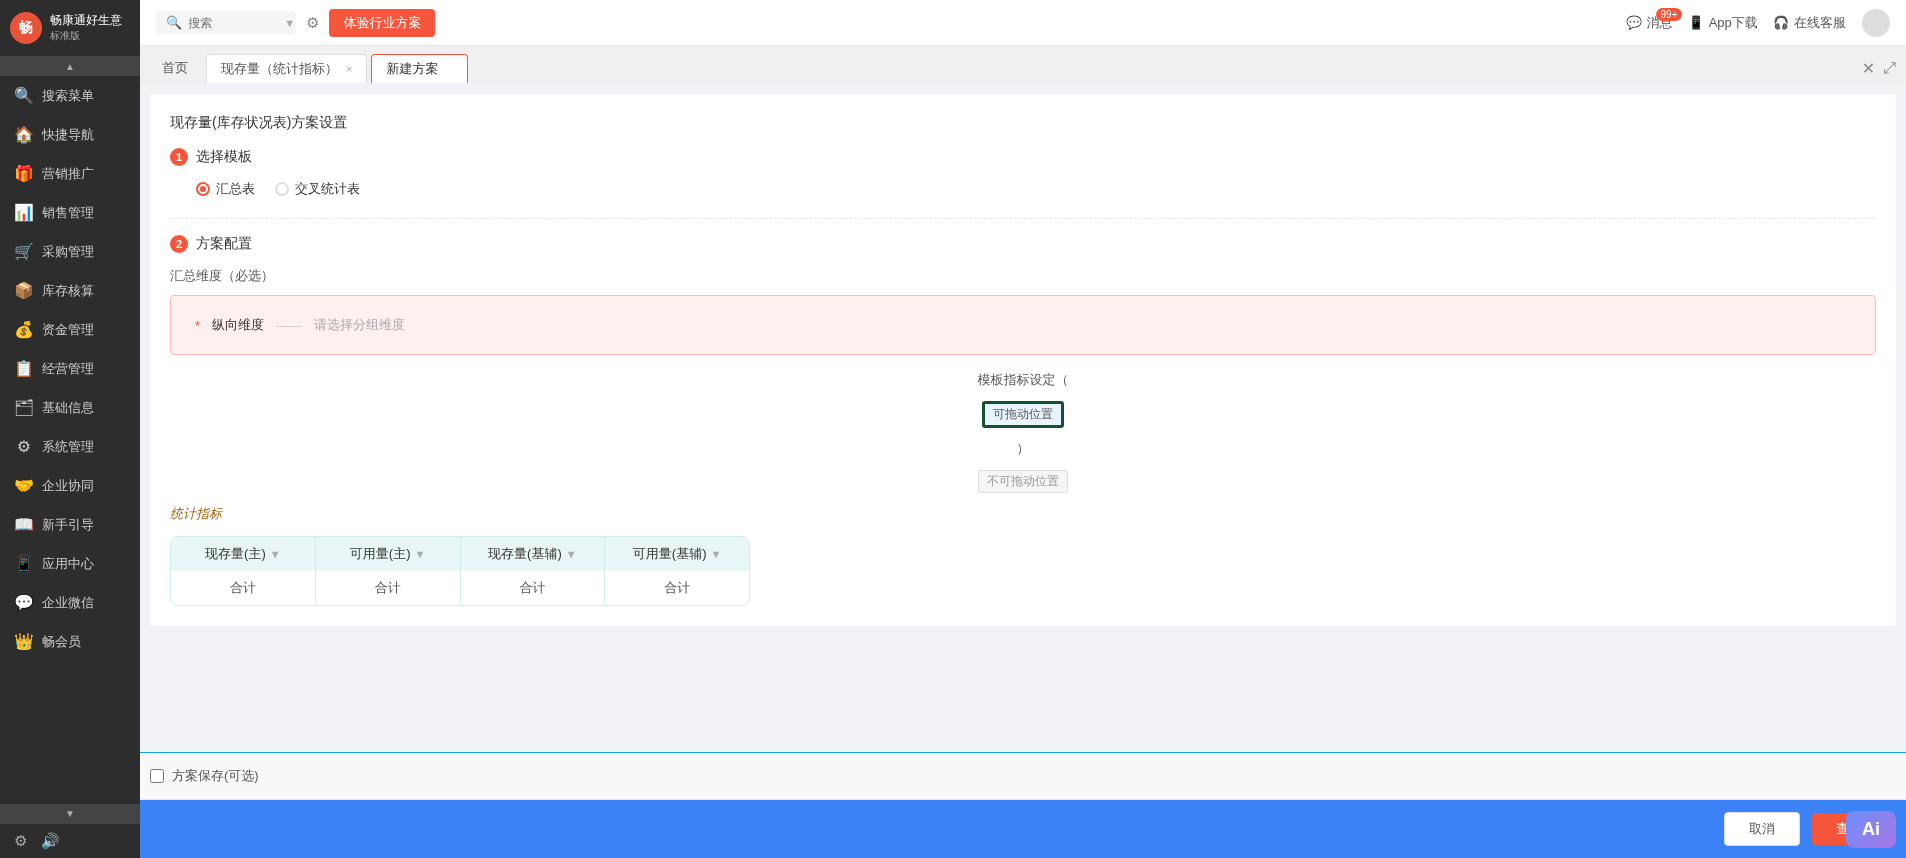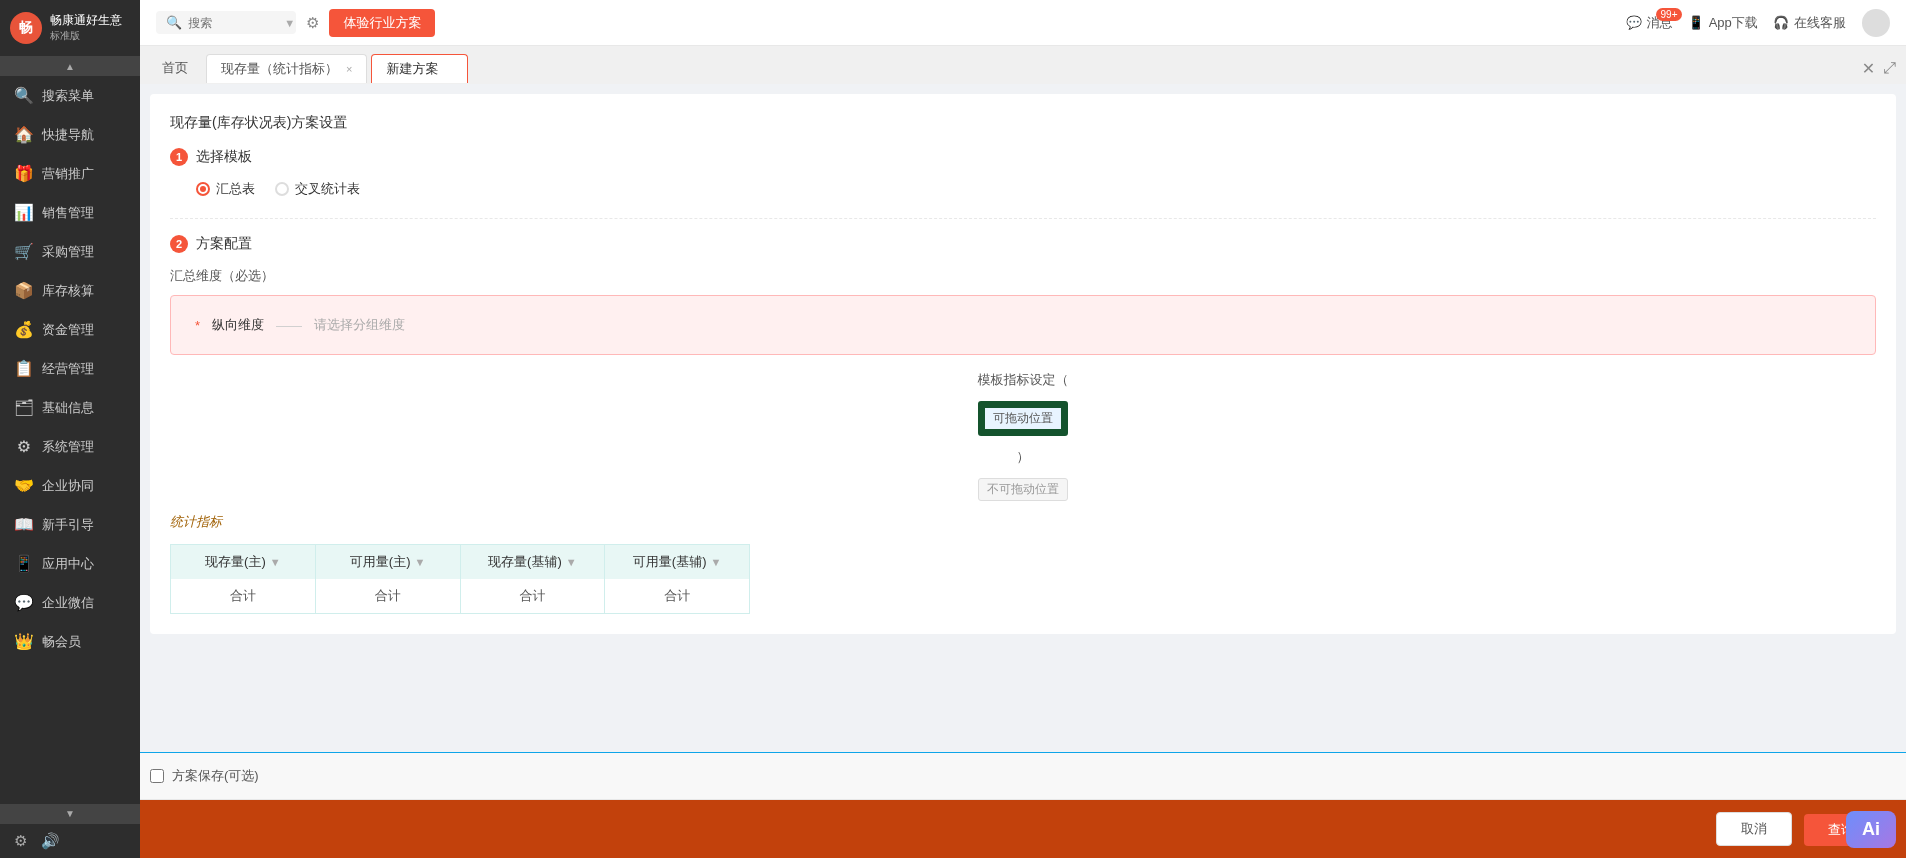--- a/index.html
+++ b/index.html
@@ -187,35 +187,35 @@
     .dimension-dash { color: #ccc; font-size: 13px; }
     .dimension-placeholder { color: #aaa; font-size: 13px; }
 
     
     .indicator-row {
       display: flex; align-items: center; gap: 12px;
       margin-bottom: 12px; font-size: 13px; color: #555; flex-direction: column;
     }
     .indicator-draggable {
       display: inline-flex; align-items: center;
-      background: #e8f4ff; border: 7px solid #14532d;
+      background: #e8f4ff; border: 3px solid #14532d;
       border-radius: 3px; padding: 2px 8px; font-size: 12px; color: #555;
     }
     .indicator-static {
       display: inline-flex; align-items: center;
       background: #f5f5f5; border: 1px solid #ddd;
       border-radius: 3px; padding: 2px 8px; font-size: 12px; color: #999;
     }
 
     
     .stats-section { margin-top: 6px; }
     .stats-label { color: #a16207; font-size: 13px; margin-bottom: 13px; font-style: italic; }
     .stats-table {
       border: 1px solid #d0eeec;
-      border-radius: 0;
+      border-radius: 8px;
       overflow: hidden;
       width: 580px;
     }
     .stats-table-header {
       display: flex; background: #e8f7f5;
     }
     .stats-col {
       flex: 1;
       border-right: 1px solid #d0eeec;
       text-align: center;
@@ -249,23 +249,23 @@
       flex-shrink: 0;
     }
     .save-checkbox {
       width: 14px; height: 14px; border: 1px solid #ccc;
       background: #fff; cursor: pointer;
     }
     .save-label { font-size: 13px; color: #555; }
 
     
     .bottom-bar {
-      display: flex; align-items: flex-end; justify-content: flex-end;
-      padding: 12px 28px; gap: 12px;
-      background: #c2410c;
+      display: flex; align-items: center; justify-content: flex-end;
+      padding: 12px 20px; gap: 12px;
+      background: #3b82f6;
       border-top: 1px solid #e8e8e8;
       flex-shrink: 0;
     }
     .btn-cancel {
       background: #fff; border: 1px solid #ddd; border-radius: 4px;
       padding: 7px 24px; font-size: 13px; color: #555; cursor: pointer;
     }
     .btn-query {
       background: #f5553a; border: none; border-radius: 4px;
       padding: 7px 24px; font-size: 13px; color: white; cursor: pointer;

